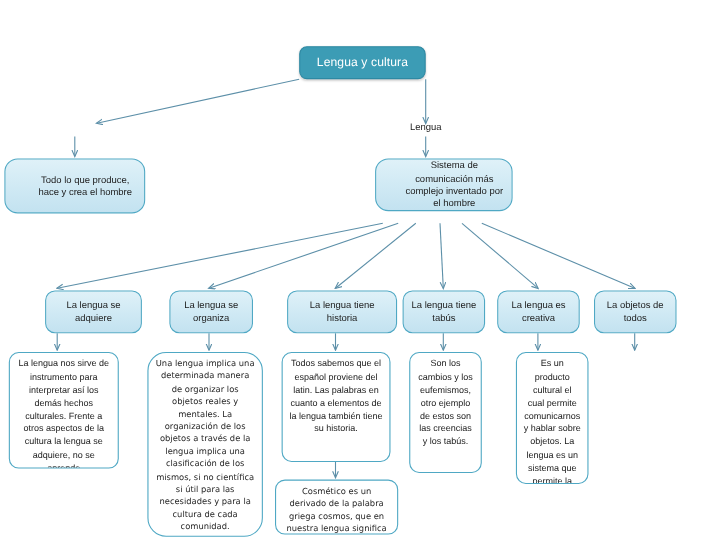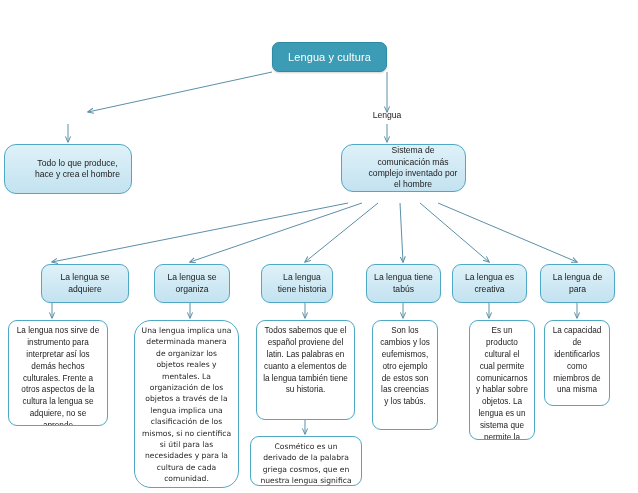--- a/index.html
+++ b/index.html
@@ -126,31 +126,31 @@
   <div class="node box rad-lg" style="left:341px;top:144px;width:125px;height:48px;justify-content:center;">
     <span>Sistema de comunicación más complejo inventado por el hombre</span>
   </div>
 
   <div class="node box" style="left:8px;top:264px;width:88px;height:39px;margin-left:33px;">
     <span>La lengua se adquiere</span>
   </div>
   <div class="node box" style="left:154px;top:264px;width:76px;height:39px;">
     <span>La lengua se organiza</span>
   </div>
-  <div class="node box" style="left:261px;top:264px;width:72px;height:39px;padding-left:15px;">
+  <div class="node box" style="left:261px;top:264px;width:100px;height:39px;">
     <span>La lengua tiene historia</span>
   </div>
   <div class="node box" style="left:366px;top:264px;width:75px;height:39px;">
     <span>La lengua tiene tabús</span>
   </div>
   <div class="node box" style="left:452px;top:264px;width:75px;height:39px;align-items:center;">
     <span>La lengua es creativa</span>
   </div>
   <div class="node box" style="left:540px;top:264px;width:75px;height:39px;">
-    <span>La lengua de para</span>
+    <span>La objetos de todos</span>
   </div>
 
   <div class="node text clip" style="left:8px;top:320px;width:100px;height:106px;">
     <span class="inner">La lengua nos sirve de instrumento para interpretar así los demás hechos culturales. Frente a otros aspectos de la cultura la lengua se adquiere, no se aprende</span>
   </div>
 
   <div class="node text alt" style="left:134px;top:320px;width:105px;height:168px;border-radius:17px;">
     <span class="inner">Una lengua implica una determinada manera de organizar los objetos reales y mentales. La organización de los objetos a través de la lengua implica una clasificación de los mismos, si no científica si útil para las necesidades y para la cultura de cada comunidad.</span>
   </div>
 
@@ -163,17 +163,14 @@
   </div>
 
   <div class="node text" style="left:372px;top:320px;width:66px;height:110px;">
     <span class="inner">Son los cambios y los eufemismos, otro ejemplo de estos son las creencias y los tabús.</span>
   </div>
 
   <div class="node text" style="left:456px;top:320px;width:66px;height:120px;margin-left:13px;">
     <span class="inner">Es un producto cultural el cual permite comunicarnos y hablar sobre objetos. La lengua es un sistema que permite la creatividad de los hablantes.</span>
   </div>
 
-  <div class="node text clip" style="left:544px;top:320px;width:66px;height:86px;">
-    <span class="inner">La capacidad de identificarlos como miembros de una misma</span>
-  </div>
 
 </div>
 
 </body></html>

